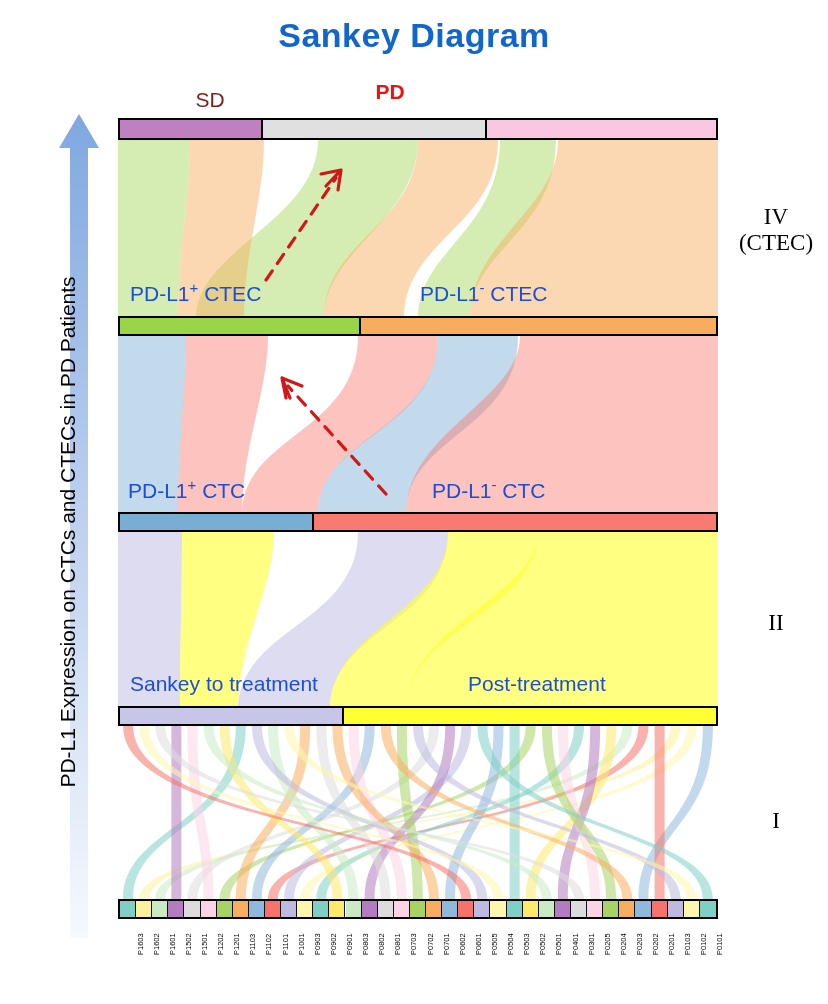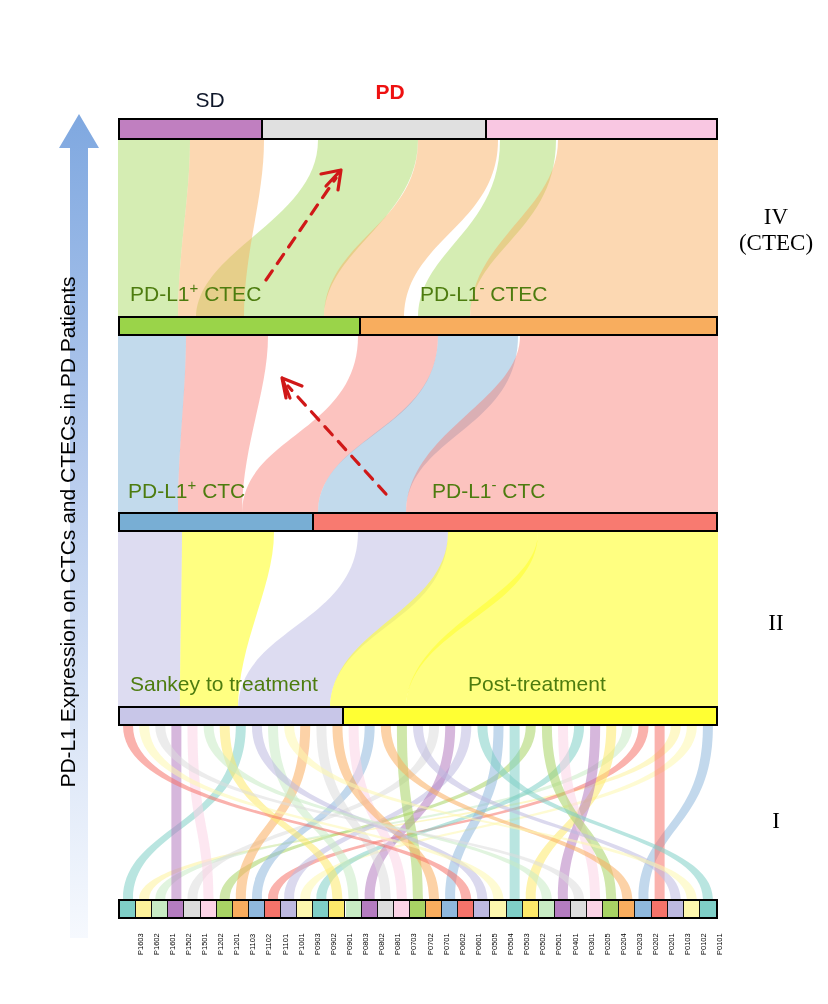--- a/index.html
+++ b/index.html
@@ -33,31 +33,31 @@
   .arrow-wrap{position:absolute;left:58px;top:112px;width:42px;height:828px;}
 
   
   .roman{
     position:absolute;left:726px;width:100px;text-align:center;
     font-family:"Liberation Serif", serif;
     font-size:23px;color:#000;line-height:1.15;
   }
 
   
-  .toplabel{position:absolute;font-size:21px;color:#0f172a;text-align:center;}
+  .toplabel{position:absolute;font-size:21px;color:#7f1d1d;text-align:center;}
   .toplabel.pd{color:#ee1111;font-weight:bold;}
 
   
   .bar{position:absolute;border:2px solid #000;box-sizing:border-box;}
   .barseg{position:absolute;top:0;bottom:0;box-sizing:border-box;}
   .barseg.div{border-right:2px solid #000;}
 
   
   .bandlabel{
-    position:absolute;font-size:21px;color:#4d7c0f;white-space:nowrap;
+    position:absolute;font-size:21px;color:#1d4ed8;white-space:nowrap;
   }
   .bandlabel sup, .bandlabel .sup{
     font-size:15px;vertical-align:super;line-height:0;
   }
 
   .xaxis-title{
     position:absolute;left:0;width:828px;top:958px;
     text-align:center;font-size:21px;color:#000;
   }
 
@@ -77,20 +77,21 @@
   .cell:last-child{border-right:none;}
 
   svg{position:absolute;left:0;top:0;overflow:visible;}
   .flowsvg{position:absolute;}
 </style>
 </head>
 <body>
 
 <div id="root">
 
+  <div class="title">Sankey Diagram</div>
 
   <div class="arrow-wrap">
     <svg width="42" height="828" viewBox="0 0 42 828">
       <defs>
         <linearGradient id="arrGrad" x1="0" y1="0" x2="0" y2="1">
           <stop offset="0%" stop-color="#7fa8e0"></stop>
           <stop offset="45%" stop-color="#b9cdee"></stop>
           <stop offset="100%" stop-color="#f6f9fe"></stop>
         </linearGradient>
       </defs>

